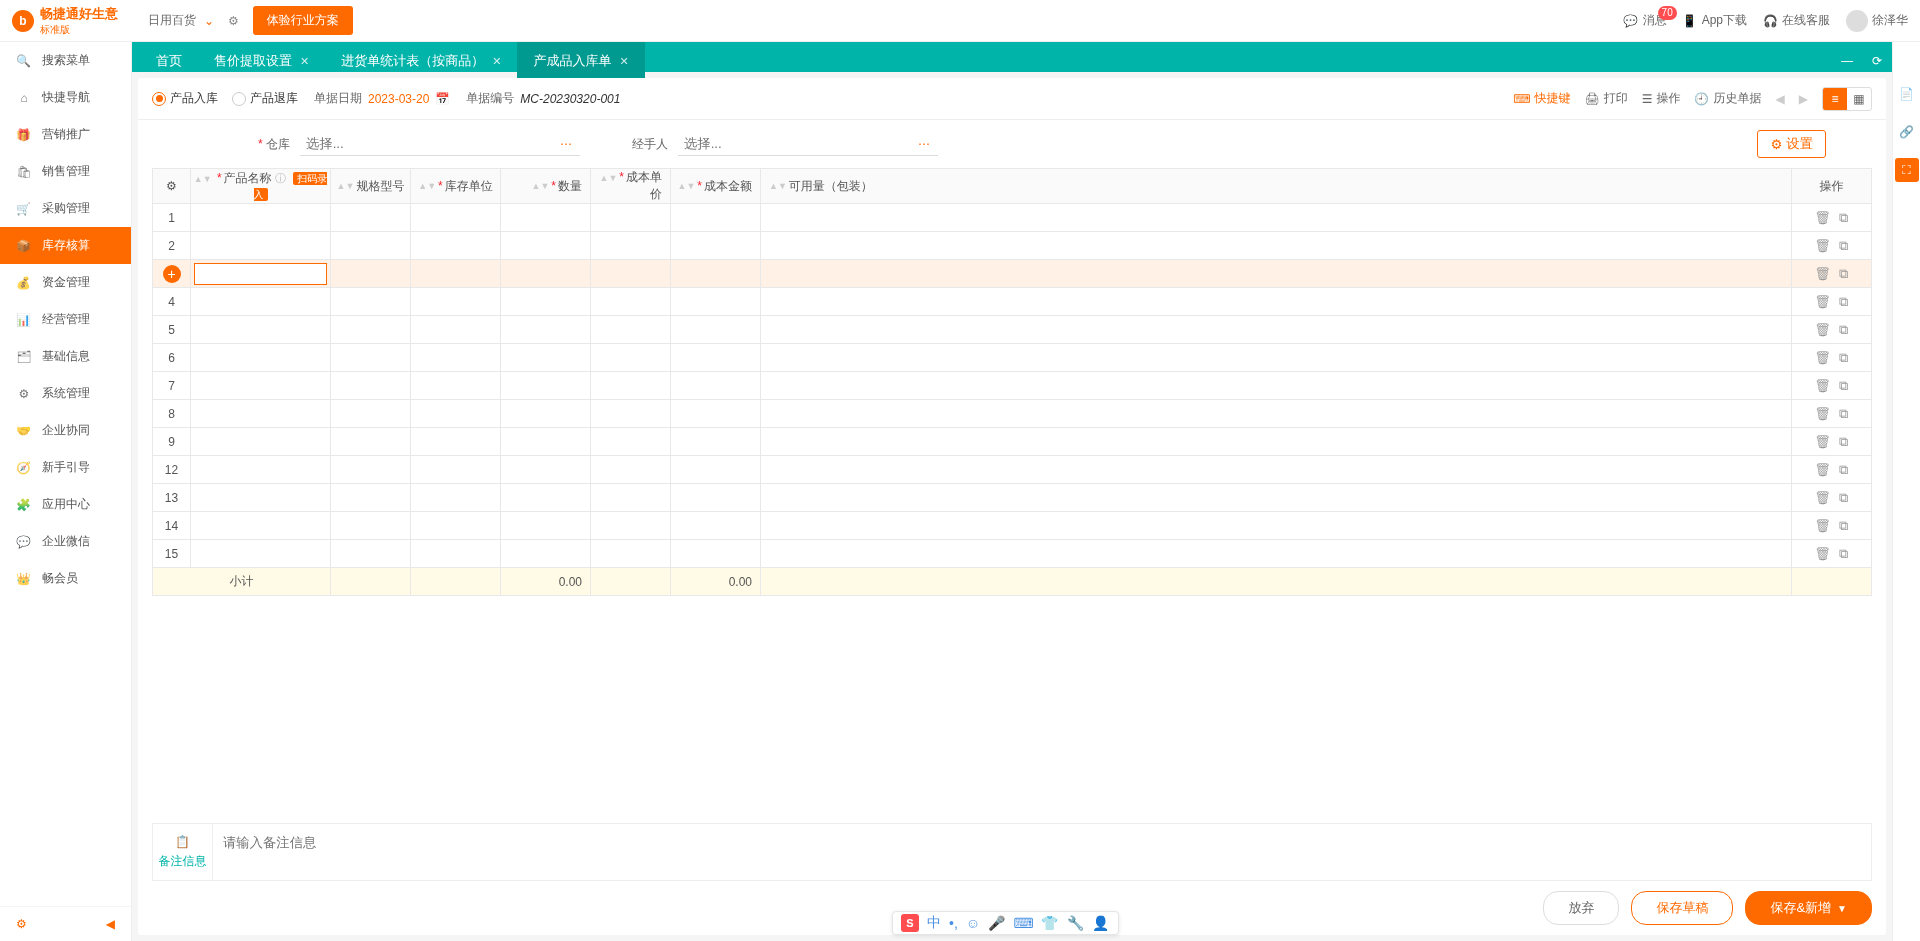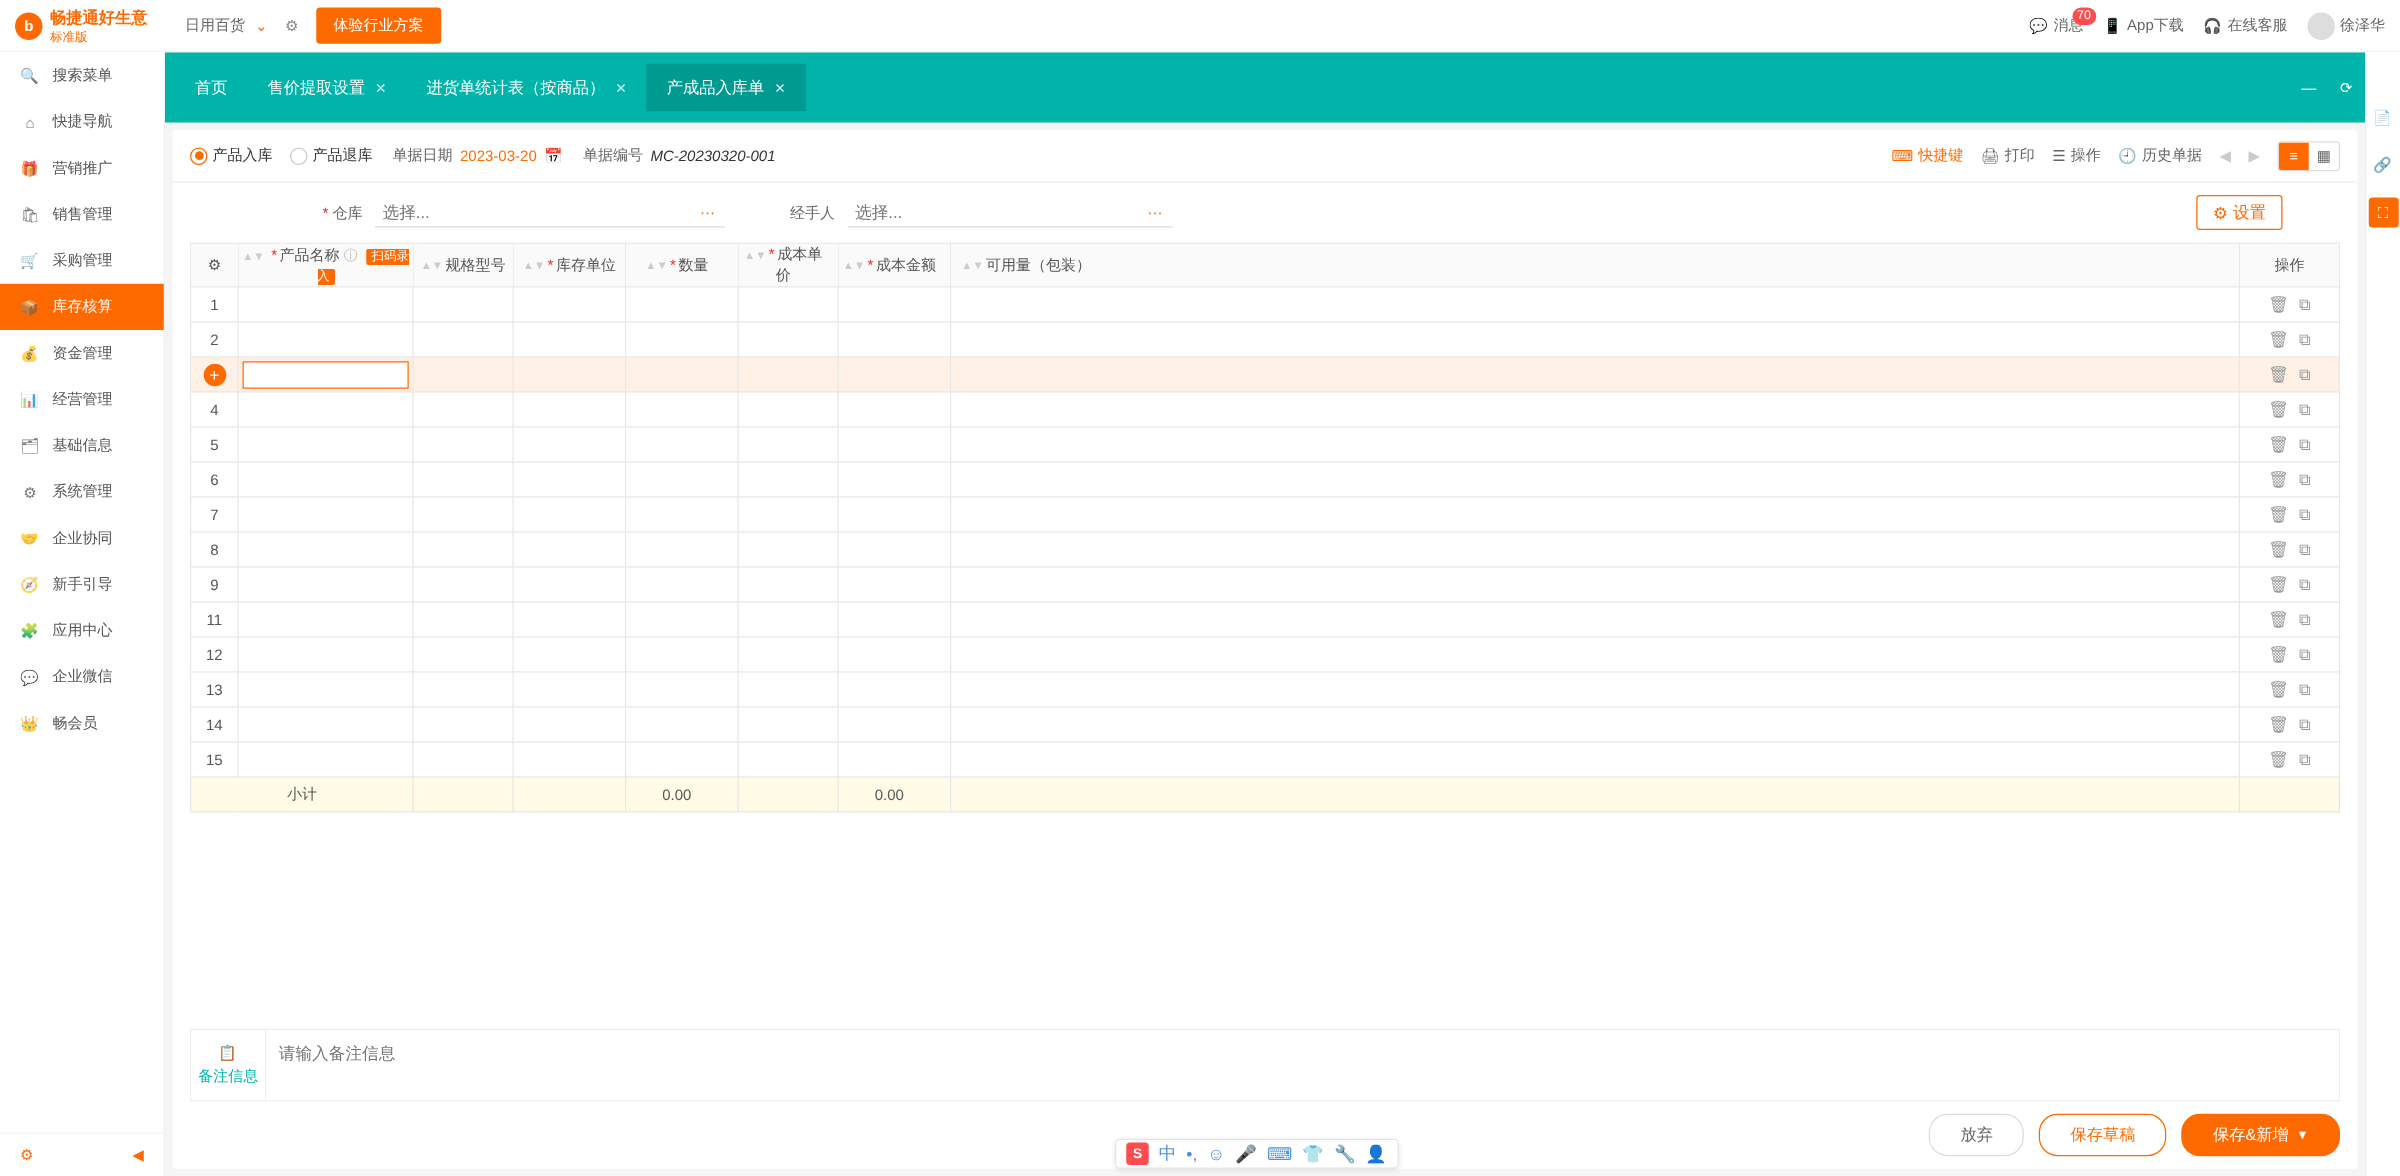--- a/index.html
+++ b/index.html
@@ -25,21 +25,21 @@
 .layout { display: flex; height: calc(100vh - 42px); }
 .sidebar { width: 132px; background: #fff; border-right: 1px solid #f0f0f0; display: flex; flex-direction: column; }
 .side-item { display: flex; align-items: center; gap: 10px; padding: 10px 16px; color: #555; cursor: pointer; }
 .side-item.active { background: #ff6a00; color: #fff; }
 .side-icon { width: 16px; text-align: center; opacity: 0.8; }
 .side-bottom { margin-top: auto; display: flex; justify-content: space-between; padding: 10px 16px; color: #ff6a00; border-top: 1px solid #f5f5f5; }
 
 .main { flex: 1; display: flex; flex-direction: column; background: #f5f5f5; position: relative; }
 
 
-.tabs-bar { height: 56px; background: #00b4aa; display: flex; align-items: center; color: #fff; padding-left: 8px; }
+.tabs-bar { height: 30px; background: #00b4aa; display: flex; color: #fff; padding-left: 8px; }
 .tab { padding: 0 16px; height: 38px; display: flex; align-items: center; cursor: pointer; gap: 8px; font-size: 13px; }
 .tab.active { background: #009a91; }
 .tab .close { font-size: 11px; opacity: 0.8; }
 .tabs-bar-right { margin-left: auto; display: flex; }
 .tabs-bar-right .tab-btn { width: 30px; height: 38px; display: flex; align-items: center; justify-content: center; cursor: pointer; }
 
 
 .doc-wrap { margin: 6px; background: #fff; flex: 1; display: flex; flex-direction: column; border-radius: 2px; overflow: hidden; }
 .doc-toolbar { height: 42px; display: flex; align-items: center; padding: 0 14px; border-bottom: 1px solid #eee; gap: 16px; }
 .radio-grp { display: flex; align-items: center; gap: 14px; }
@@ -73,21 +73,21 @@
 th { background: #fafafa; font-weight: normal; position: relative; }
 th .sort { color: #ccc; font-size: 9px; display: inline-flex; flex-direction: column; line-height: 6px; margin-right: 2px; vertical-align: middle; }
 .col-num { width: 38px; }
 .col-op { width: 80px; }
 .scan-tag { background: #ff6a00; color: #fff; font-size: 10px; padding: 1px 4px; border-radius: 2px; margin-left: 4px; }
 .row-active td { background: #fff1e6; }
 .row-add-btn { width: 18px; height: 18px; background: #ff6a00; color: #fff; border-radius: 50%; display: inline-flex; align-items: center; justify-content: center; font-size: 14px; cursor: pointer; }
 .cell-input { width: calc(100% - 6px); height: 22px; border: 1px solid #ff6a00; margin: 2px; outline: none; padding: 0 4px; }
 .action-ic { color: #999; cursor: pointer; margin: 0 4px; font-size: 13px; }
 tfoot td { background: #fffbe6; font-weight: 500; }
-.num-right { padding-right: 8px; }
+.num-right { text-align: right; padding-right: 8px; }
 
 
 .remark-area { display: flex; margin: 8px 14px 0; border: 1px solid #eee; }
 .remark-label { width: 60px; display: flex; flex-direction: column; align-items: center; justify-content: center; gap: 4px; color: #00b4aa; border-right: 1px solid #eee; padding: 8px 0; }
 .remark-input { flex: 1; border: none; padding: 10px; resize: none; outline: none; font-family: inherit; color: #c2410c; height: 56px; }
 
 
 .footer-bar { display: flex; justify-content: flex-end; gap: 12px; padding: 10px 14px; align-items: center; }
 .btn { padding: 7px 24px; border-radius: 15px; cursor: pointer; font-size: 13px; }
 .btn-ghost { background: #fff; border: 1px solid #ddd; color: #666; }
@@ -446,31 +446,20 @@
                 <td></td>
                 <td></td>
                 <td></td>
                 <td></td>
                 <td></td>
                 <td></td>
                 <td></td>
                 <td><span class="action-ic">🗑</span><span class="action-ic">⧉</span></td>
               </tr>
               <tr>
-                <td>11</td>
-                <td></td>
-                <td></td>
-                <td></td>
-                <td></td>
-                <td></td>
-                <td></td>
-                <td></td>
-                <td><span class="action-ic">🗑</span><span class="action-ic">⧉</span></td>
-              </tr>
-              <tr>
                 <td>12</td>
                 <td></td>
                 <td></td>
                 <td></td>
                 <td></td>
                 <td></td>
                 <td></td>
                 <td></td>
                 <td><span class="action-ic">🗑</span><span class="action-ic">⧉</span></td>
               </tr>

